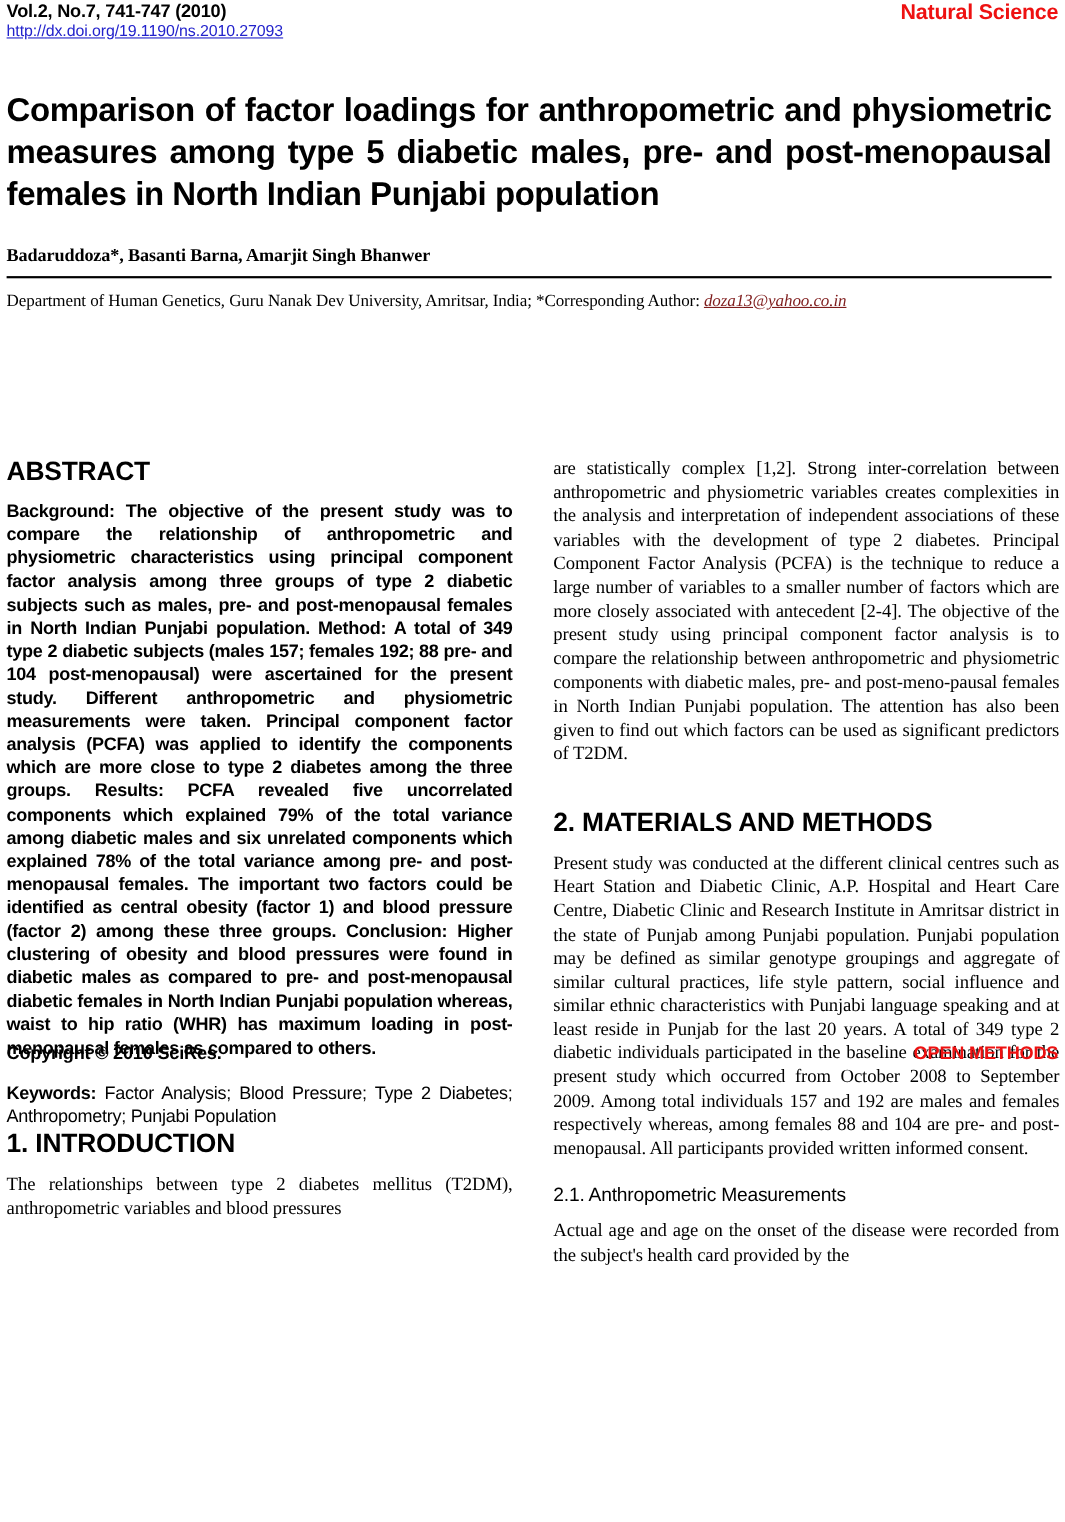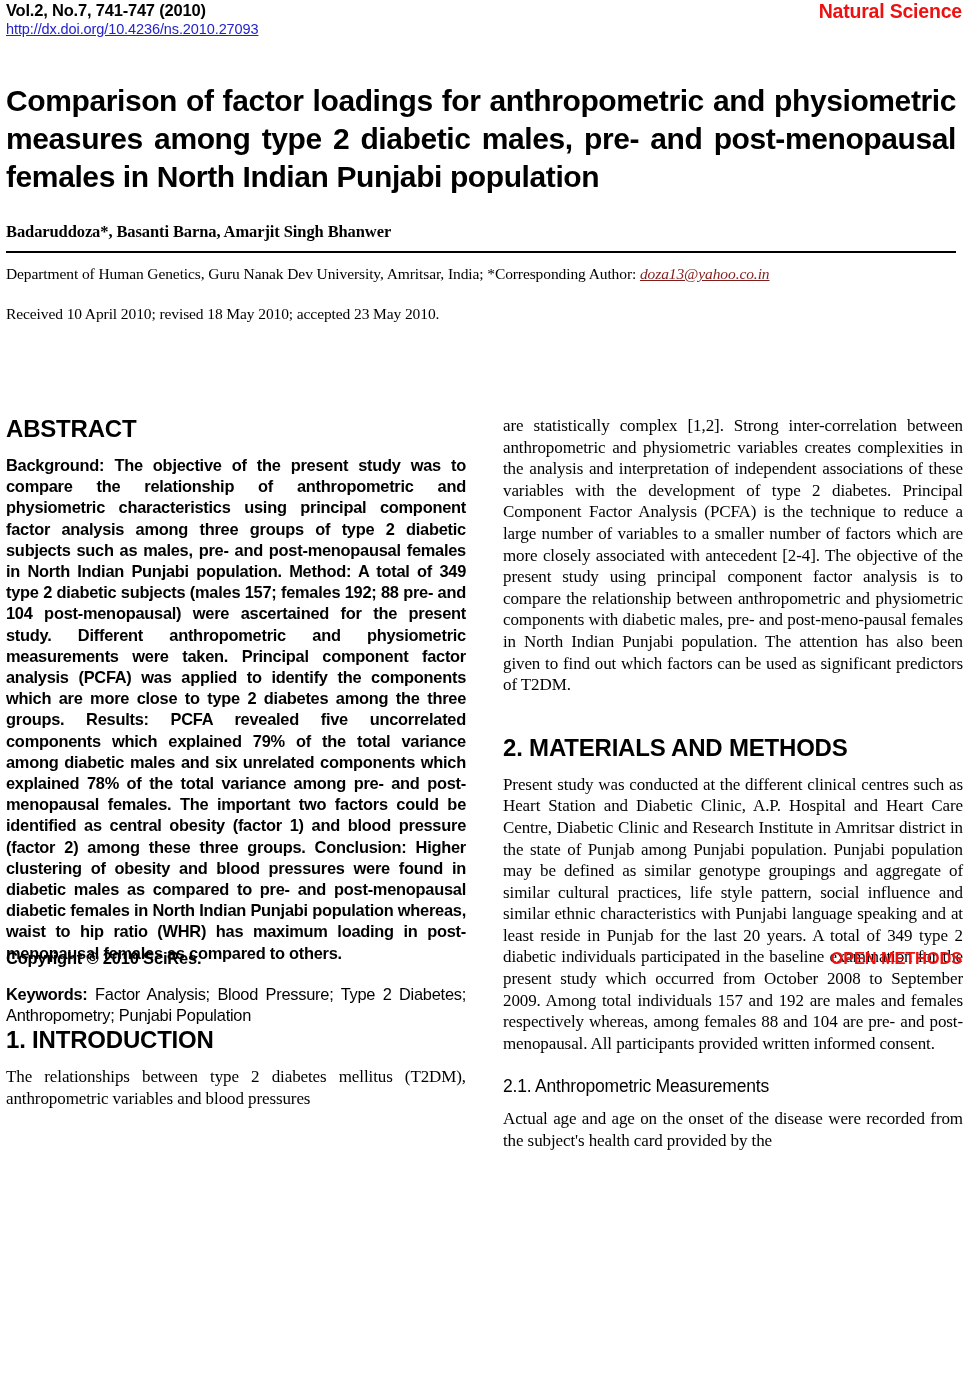--- a/index.html
+++ b/index.html
@@ -194,35 +194,34 @@
 </style>
 </head>
 <body>
 
 <div class="page">
 
   <div class="content">
 
     <div class="runhead">
       <div class="runhead-left">Vol.2, No.7, 741-747 (2010)</div>
-      <a class="runhead-doi" href="#">http://dx.doi.org/10.4236/ns.2010.27093</a>
+      <a class="runhead-doi" href="#">http://dx.doi.org/19.1190/ns.2010.27093</a>
       <div class="runhead-right">Natural Science</div>
     </div>
 
-    <h1 class="title">Comparison of factor loadings for anthropometric and physiometric measures among type 2 diabetic males, pre- and post-menopausal females in North Indian Punjabi population</h1>
+    <h1 class="title">Comparison of factor loadings for anthropometric and physiometric measures among type 5 diabetic males, pre- and post-menopausal females in North Indian Punjabi population</h1>
 
     <div class="authors">Badaruddoza*, Basanti Barna, Amarjit Singh Bhanwer</div>
 
     <hr class="rule">
 
     <div class="affil">
       <span>Department of Human Genetics, Guru Nanak Dev University, Amritsar, India;  *Corresponding Author: </span><a class="maillink" href="#">doza13@yahoo.co.in</a>
     </div>
 
-    <div class="dates">Received 10 April 2010; revised 18 May 2010; accepted 23 May 2010.</div>
 
   </div>
 
   <div class="cols">
 
     <div class="col col-left">
 
       <h2 class="sec">ABSTRACT</h2>
 
       <p class="abs">Background: The objective of the present study was to compare the relationship of anthropometric and physiometric characteristics using principal component factor analysis among three groups of type 2 diabetic subjects such as males, pre- and post-menopausal females in North Indian Punjabi population. Method: A total of 349 type 2 diabetic subjects (males 157; females 192; 88 pre- and 104 post-menopausal) were ascertained for the present study. Different anthropometric and physiometric measurements were taken. Principal component factor analysis (PCFA) was applied to identify the components which are more close to type 2 diabetes among the three groups. Results: PCFA revealed five uncorrelated components which explained 79% of the total variance among diabetic males and six unrelated components which explained 78% of the total variance among pre- and post-menopausal females. The important two factors could be identified as central obesity (factor 1) and blood pressure (factor 2) among these three groups. Conclusion: Higher clustering of obesity and blood pressures were found in diabetic males as compared to pre- and post-menopausal diabetic females in North Indian Punjabi population whereas, waist to hip ratio (WHR) has maximum loading in post-menopausal females as compared to others.</p>

